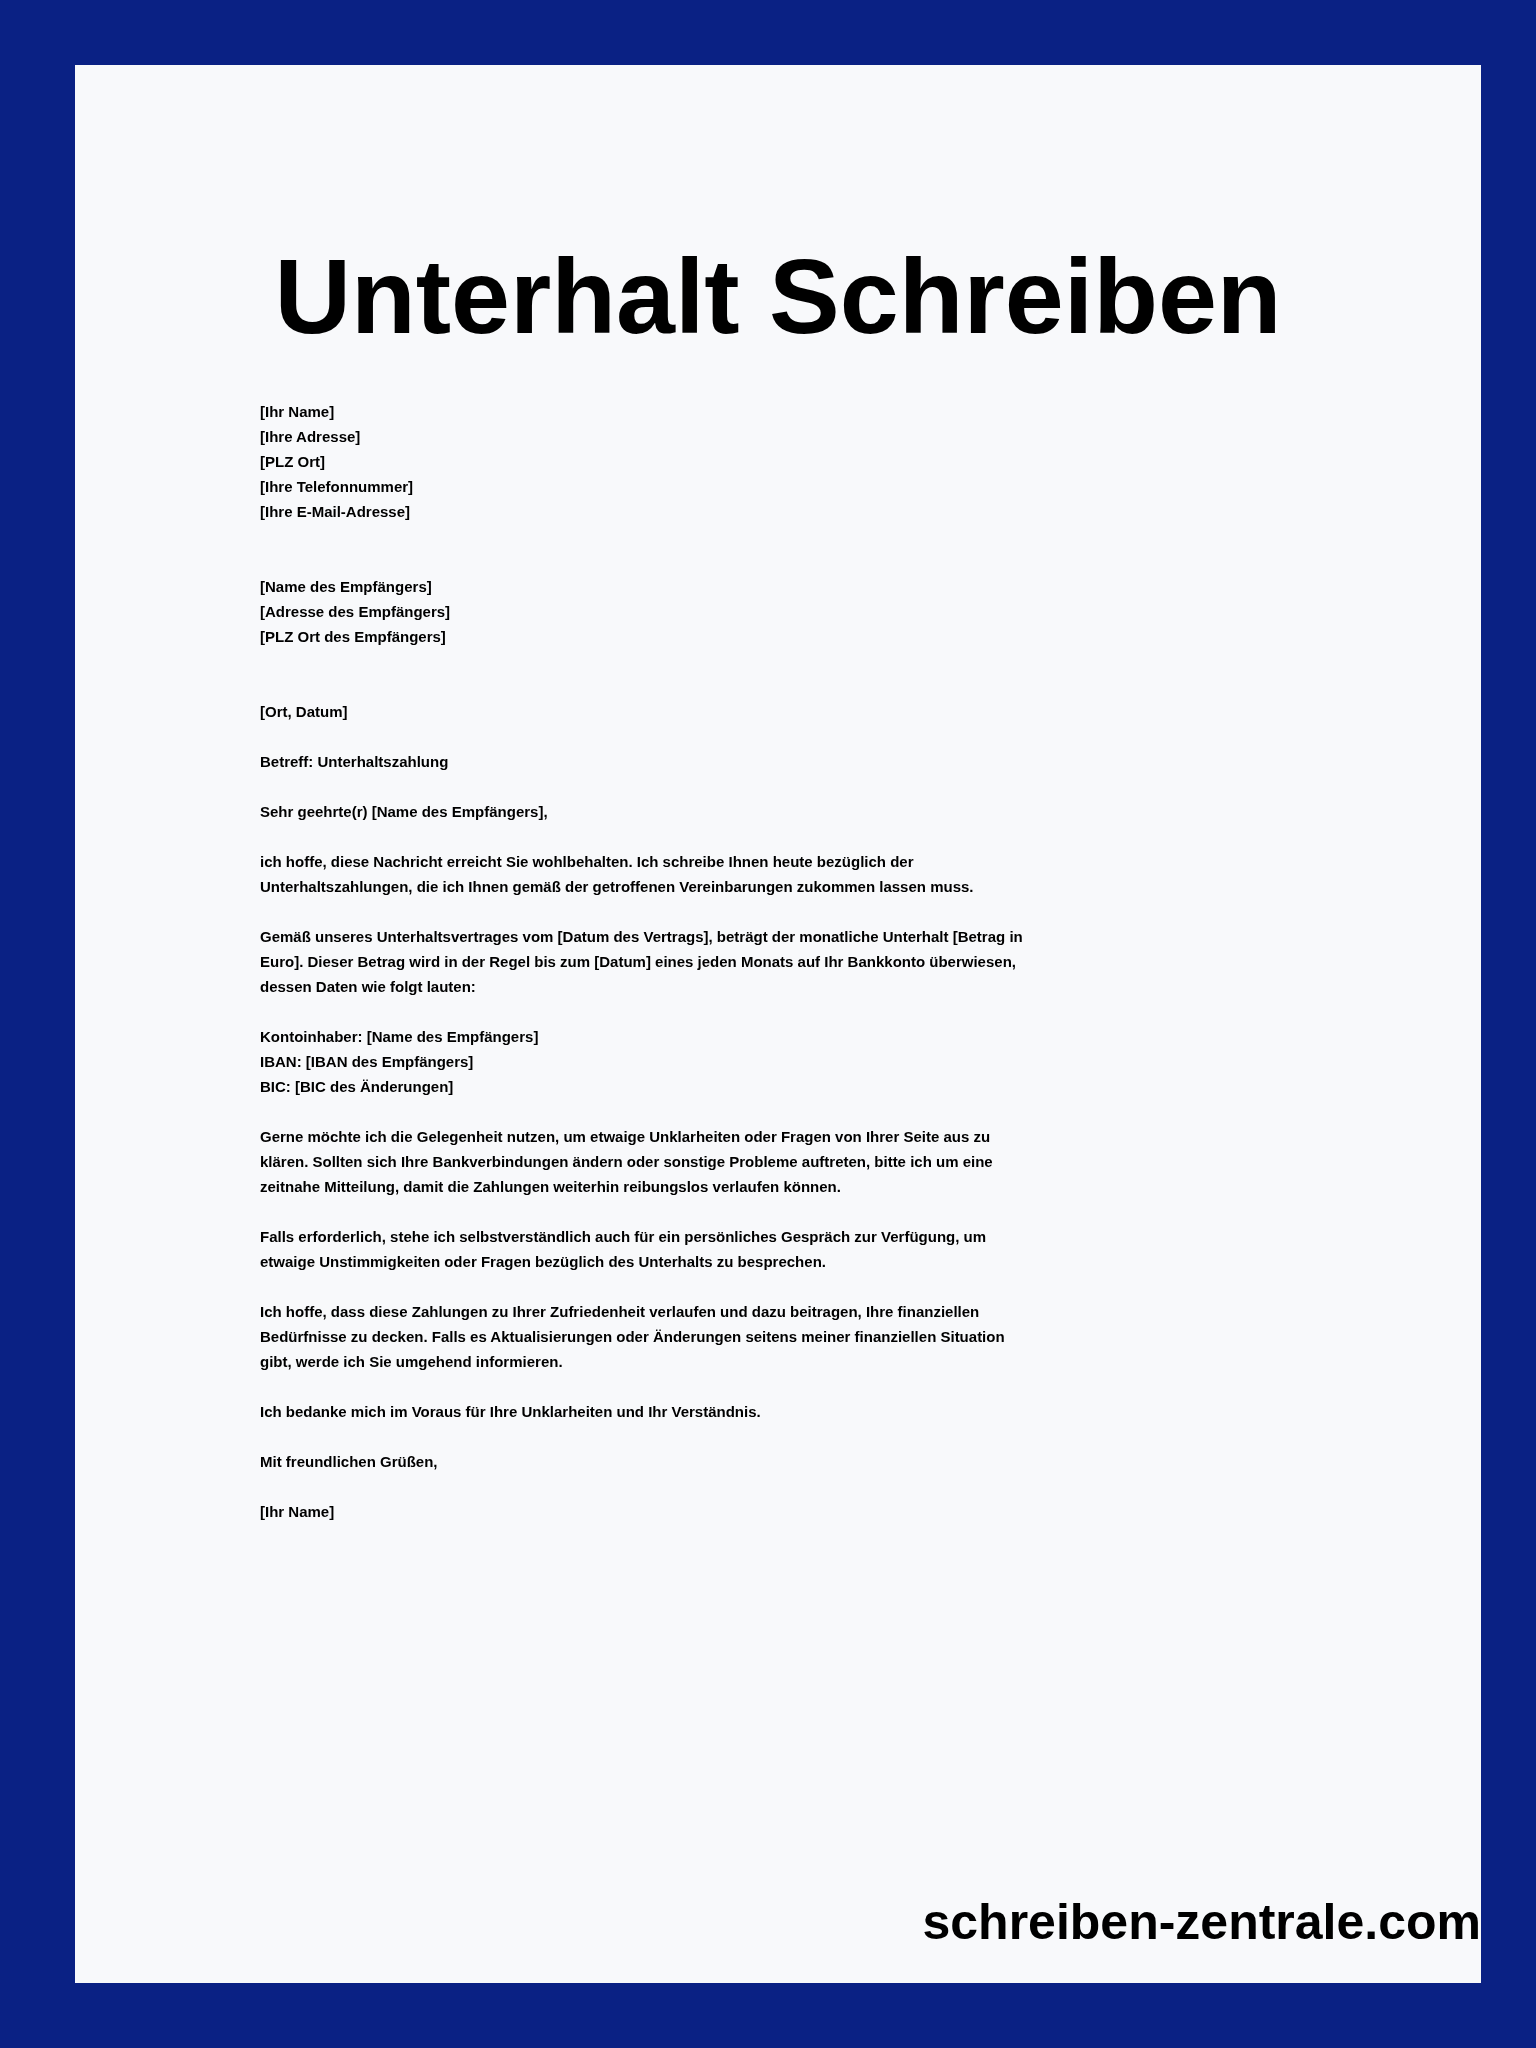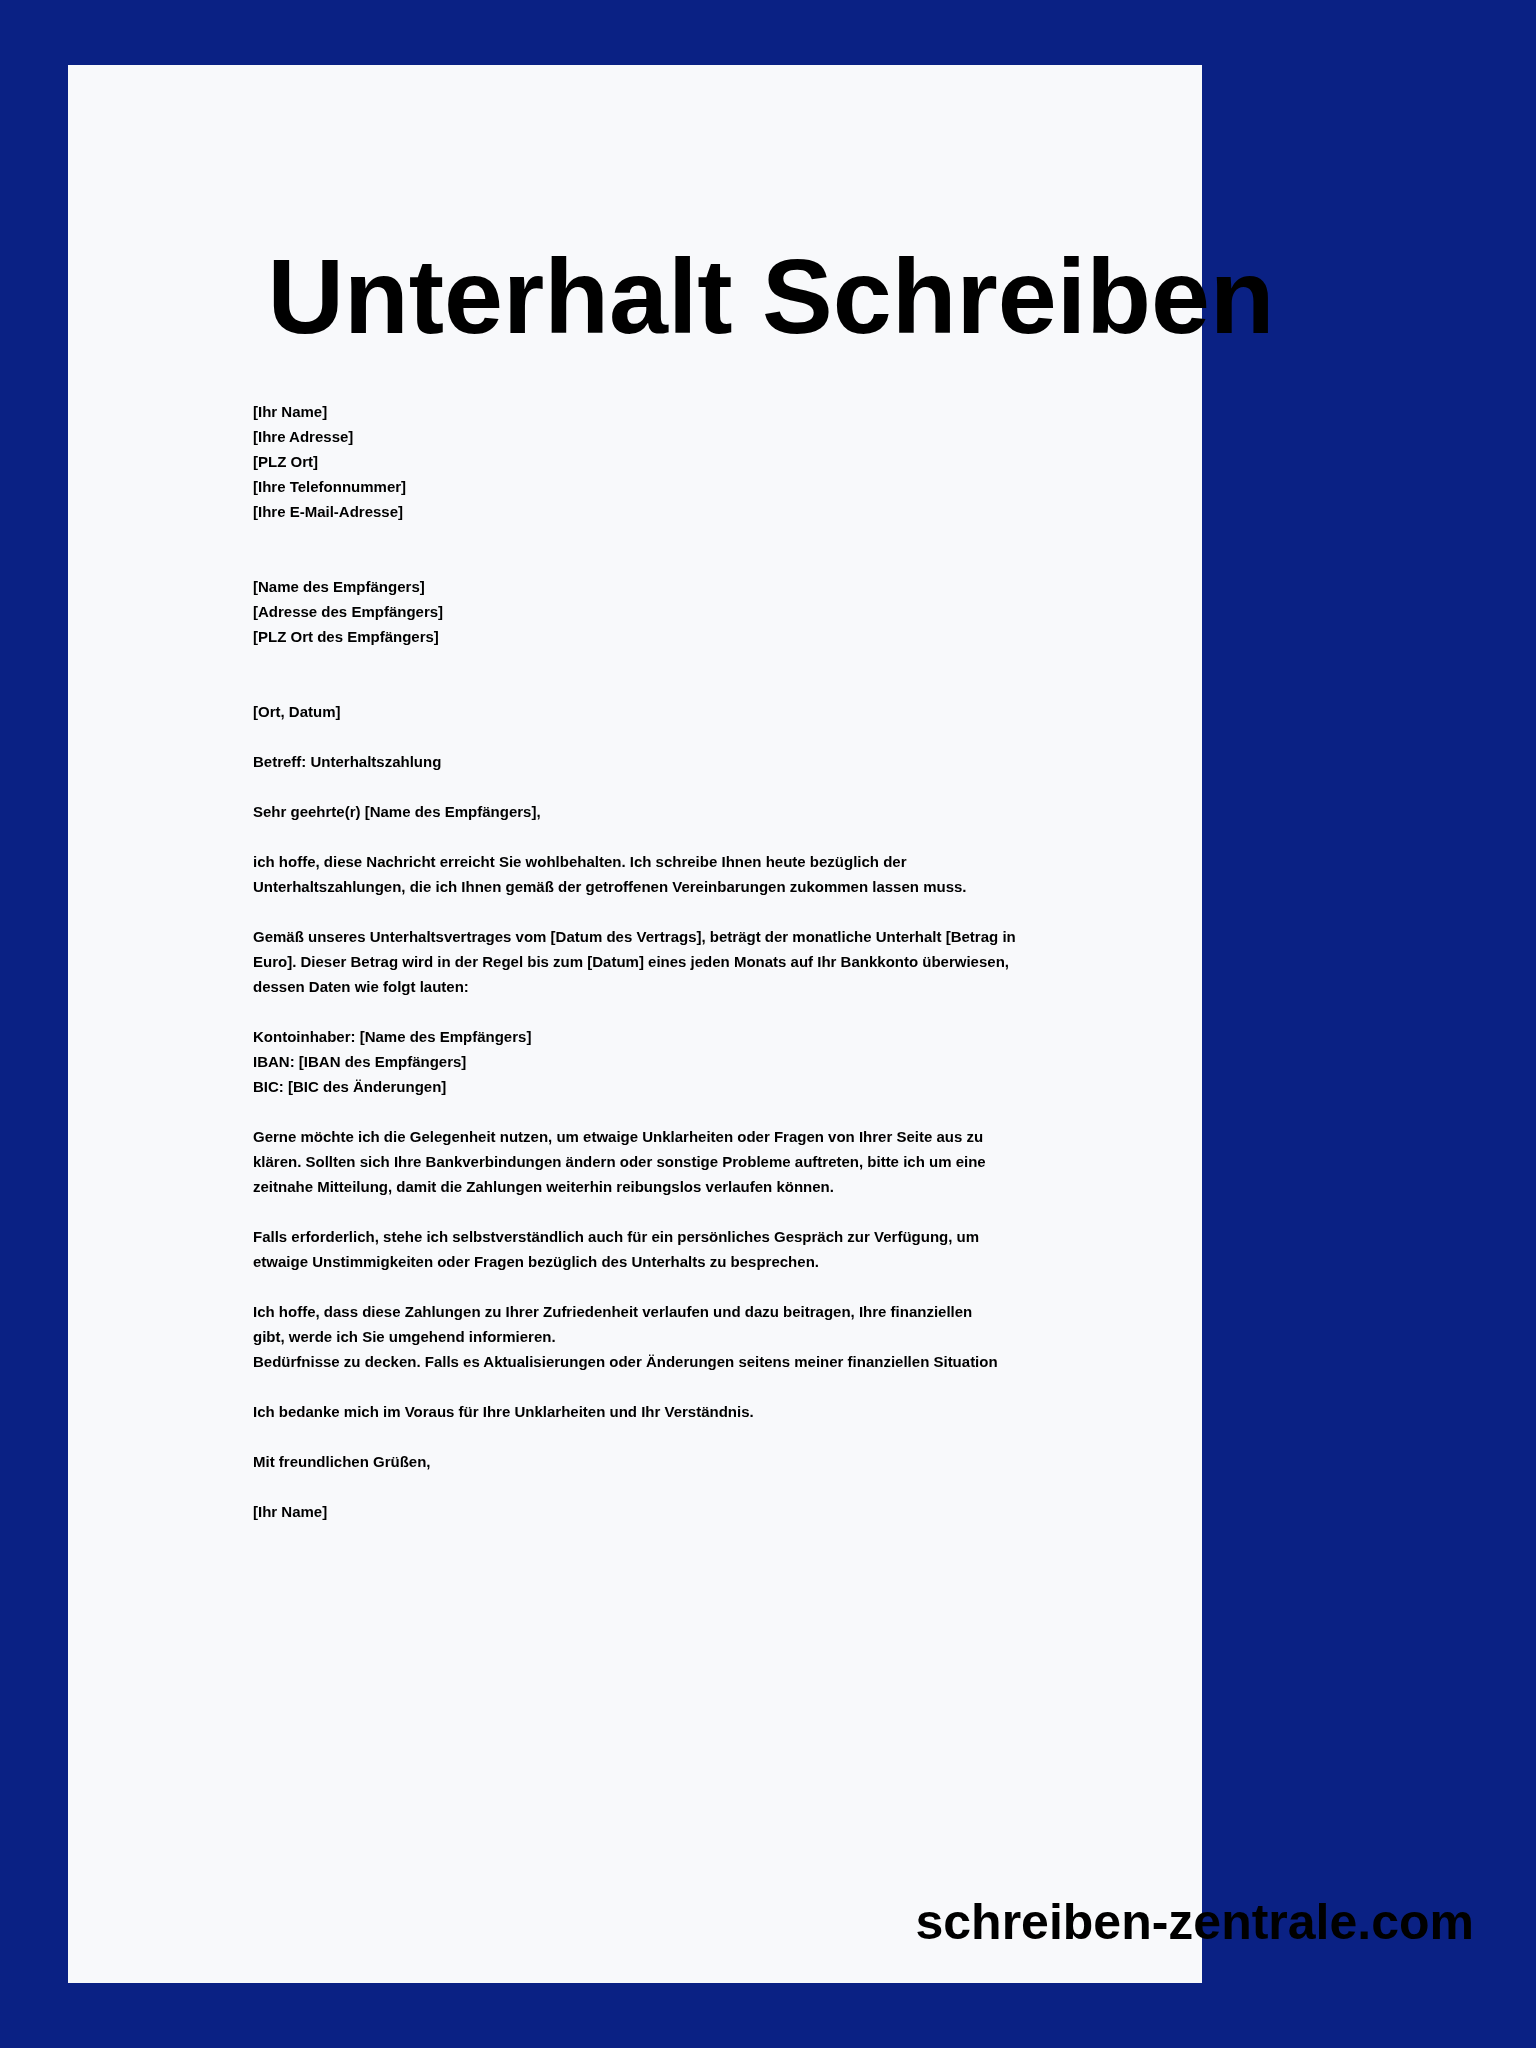--- a/index.html
+++ b/index.html
@@ -9,23 +9,23 @@
     body {
       width: 1536px;
       height: 2048px;
       background: #0a2184;
       position: relative;
       overflow: hidden;
       font-family: "Liberation Sans", sans-serif;
     }
     .paper {
       position: absolute;
-      left: 68px;
+      left: 75px;
       top: 65px;
-      width: 1134px;
+      width: 1406px;
       height: 1918px;
       background: #f8f9fb;
     }
     .title {
       position: absolute;
       left: 0;
       top: 178px;
       width: 1406px;
       text-align: center;
       font-weight: bold;
@@ -112,22 +112,22 @@
       <span class="line">zeitnahe Mitteilung, damit die Zahlungen weiterhin reibungslos verlaufen können.</span>
     </div>
     <div class="gap1"></div>
     <div class="block">
       <span class="line">Falls erforderlich, stehe ich selbstverständlich auch für ein persönliches Gespräch zur Verfügung, um</span>
       <span class="line">etwaige Unstimmigkeiten oder Fragen bezüglich des Unterhalts zu besprechen.</span>
     </div>
     <div class="gap1"></div>
     <div class="block">
       <span class="line">Ich hoffe, dass diese Zahlungen zu Ihrer Zufriedenheit verlaufen und dazu beitragen, Ihre finanziellen</span>
+      <span class="line">Bedürfnisse zu decken. Falls es Aktualisierungen oder Änderungen seitens meiner finanziellen Situation</span>
       <span class="line">gibt, werde ich Sie umgehend informieren.</span>
-      <span class="line">Bedürfnisse zu decken. Falls es Aktualisierungen oder Änderungen seitens meiner finanziellen Situation</span>
     </div>
     <div class="gap1"></div>
     <div class="block">
       <span class="line">Ich bedanke mich im Voraus für Ihre Unklarheiten und Ihr Verständnis.</span>
     </div>
     <div class="gap1"></div>
     <span class="line">Mit freundlichen Grüßen,</span>
     <div class="gap1"></div>
     <span class="line">[Ihr Name]</span>
   </div>

